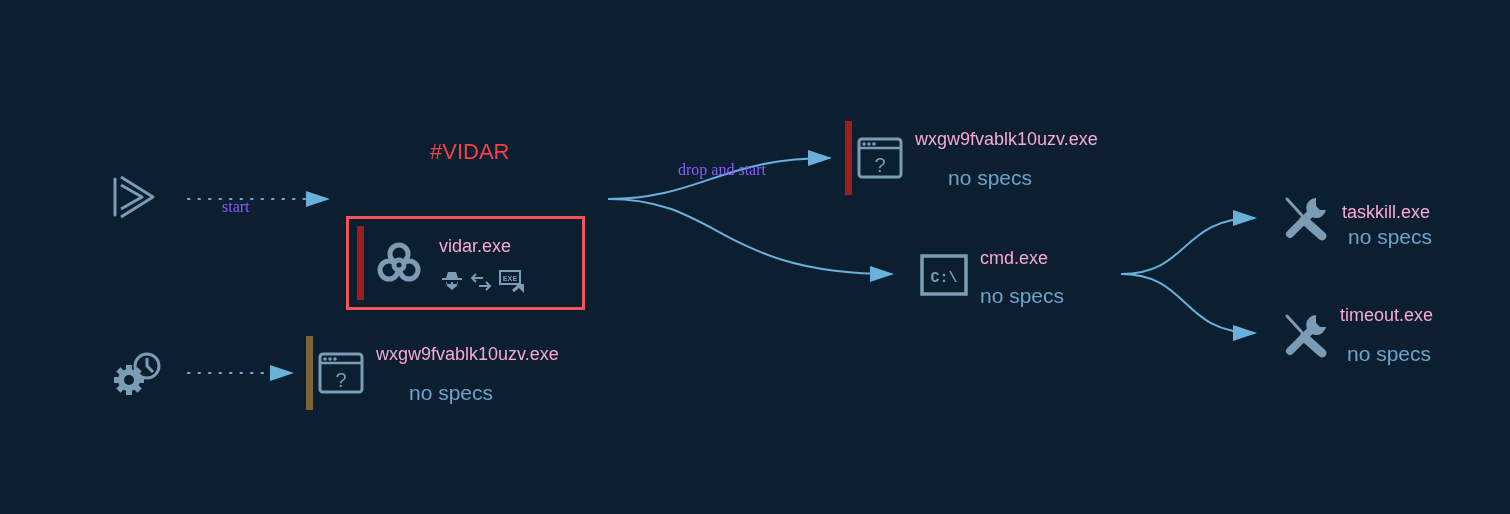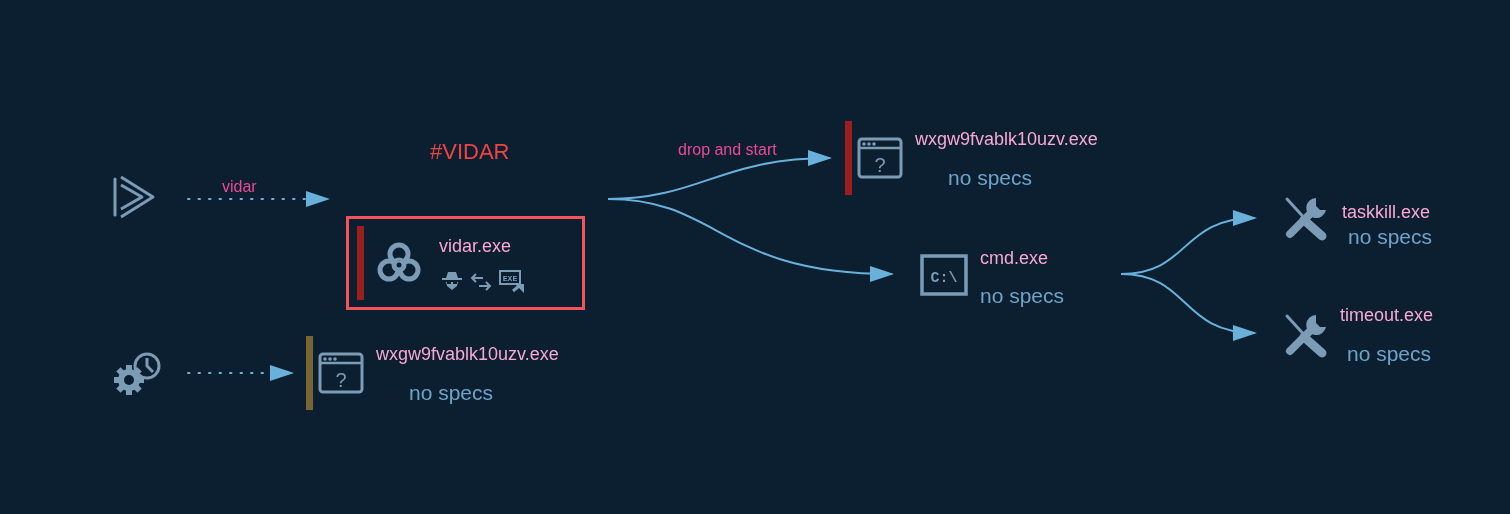--- a/index.html
+++ b/index.html
@@ -7,21 +7,21 @@
     width:1510px; height:514px; overflow:hidden;
     background:#0b1f31;
     font-family:"Liberation Sans", sans-serif;
     position:relative;
   }
   .canvas { position:absolute; left:0; top:0; width:1510px; height:514px; }
   svg.edges { position:absolute; left:0; top:0; width:1510px; height:514px; }
   .abs { position:absolute; }
   .proc-name { color:#f9a8d4; font-size:18px; white-space:nowrap; }
   .specs { color:#6ea3c8; font-size:21px; white-space:nowrap; }
-  .edge-label { color:#ec4899; font-family:Liberation Sans, sans-serif; font-size:16px; white-space:nowrap; }
+  .edge-label { color:#8b5cf6; font-family:Liberation Serif, serif; font-size:16px; white-space:nowrap;margin-top:20px; }
   .group-label { color:#ef4444; font-size:22px; white-space:nowrap; }
   .bar { position:absolute; width:7px; }
   .icon { position:absolute; }
   .selected-box {
     position:absolute; border:3px solid #f2545b; box-sizing:border-box;margin-top:48px;
   }
 </style>
 </head>
 <body>
 
@@ -40,21 +40,21 @@
 
     <path d="M608,199 C720,199 720,274 892,274" stroke="#69b1db" stroke-width="2" fill="none" marker-end="url(#arrow)"></path>
 
     <path d="M1121,274 C1190,274 1180,218 1255,218" stroke="#69b1db" stroke-width="2" fill="none" marker-end="url(#arrow)"></path>
 
     <path d="M1121,274 C1190,274 1180,333 1255,333" stroke="#69b1db" stroke-width="2" fill="none" marker-end="url(#arrow)"></path>
 
     <path d="M188,373 L292,373" stroke="#69b1db" stroke-width="2" stroke-dasharray="1.5 9" stroke-linecap="round" fill="none" marker-end="url(#arrow)"></path>
   </svg>
 
-  <div class="abs edge-label" style="left:222px; top:178px;">vidar</div>
+  <div class="abs edge-label" style="left:222px; top:178px;">start</div>
   <div class="abs edge-label" style="left:678px; top:141px;">drop and start</div>
 
   <div class="icon" style="left:111px; top:175px; width:46px; height:46px;">
     <svg width="46" height="46" viewBox="0 0 46 46">
       <path d="M4,4 L4,40" stroke="#7c9bb5" stroke-width="3" fill="none" stroke-linecap="round"></path>
       <path d="M10,2 L42,22 L10,42" stroke="#7c9bb5" stroke-width="3" fill="none" stroke-linejoin="round"></path>
       <path d="M10,10 L31,22 L10,34" stroke="#7c9bb5" stroke-width="3" fill="none" stroke-linejoin="round"></path>
     </svg>
   </div>
 

